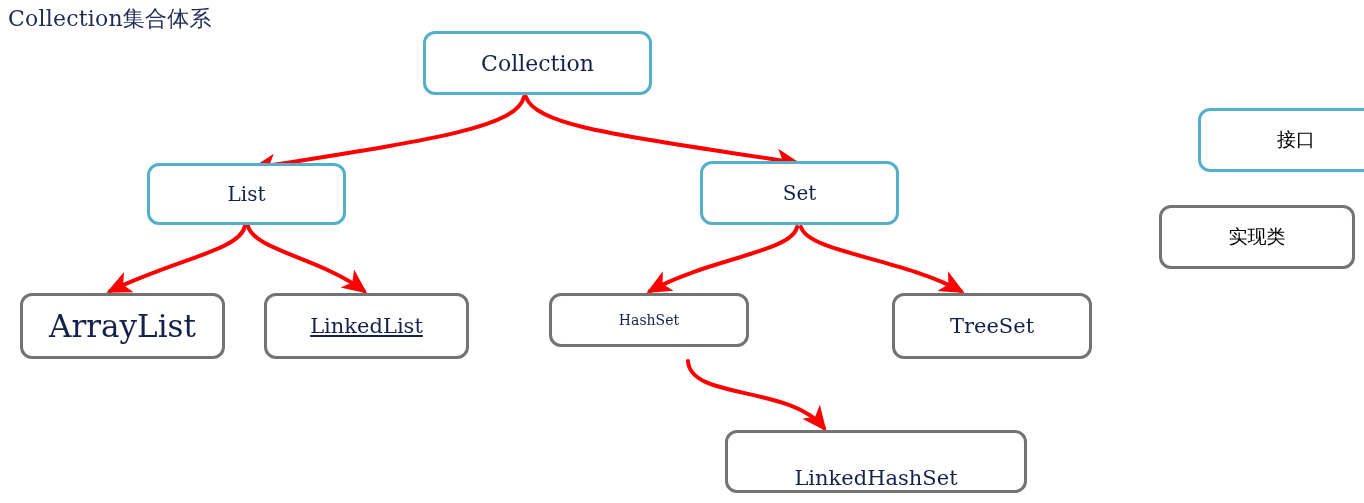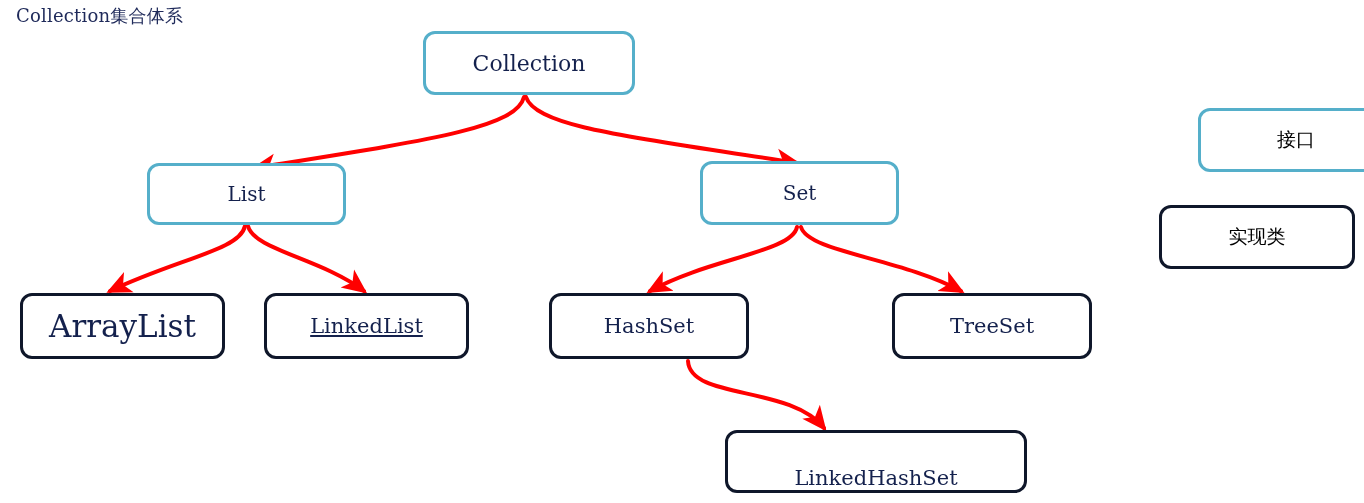--- a/index.html
+++ b/index.html
@@ -10,45 +10,45 @@
   #canvas {
     position: relative;
     width: 1364px;
     height: 503px;
     background: #ffffff;
     overflow: hidden;
     font-family: "DejaVu Serif", serif;
   }
   #title {
     position: absolute;
-    left: 16px;
+    left: 8px;
     top: 4px;
     font-family: "DejaVu Serif", serif;
-    font-size: 18px;
+    font-size: 22px;
     color: #1f2a5a;
     letter-spacing: 0.2px;
     white-space: nowrap;
   }
   .node {
     position: absolute;
     box-sizing: border-box;
     background: #ffffff;
     border-radius: 12px;
     display: flex;
     align-items: center;
     justify-content: center;
     font-family: "DejaVu Serif", serif;
     color: #14214d;
     white-space: nowrap;
   }
   .iface {
     border: 3px solid #55AFCA;
   }
   .impl {
-    border: 3px solid #0f172a;
+    border: 3px solid #737373;
   }
   .cjk {
     font-family: "DejaVu Sans", sans-serif;
     color: #000000;
     font-size: 19px;
   }
   #arrows {
     position: absolute;
     left: 0;
     top: 0;
@@ -75,36 +75,36 @@
         <path d="M 526 97 C 536 128 640 138 797 163" fill="none" stroke="#FF0000" stroke-width="4" stroke-linecap="round" marker-end="url(#arrowhead)"></path>
         <path d="M 245 226 C 240 250 180 258 110 291" fill="none" stroke="#FF0000" stroke-width="4" stroke-linecap="round" marker-end="url(#arrowhead)"></path>
         <path d="M 248 226 C 254 250 320 258 364 291" fill="none" stroke="#FF0000" stroke-width="4" stroke-linecap="round" marker-end="url(#arrowhead)"></path>
         <path d="M 797 227 C 792 252 710 258 650 291" fill="none" stroke="#FF0000" stroke-width="4" stroke-linecap="round" marker-end="url(#arrowhead)"></path>
         <path d="M 801 227 C 808 252 900 258 961 291" fill="none" stroke="#FF0000" stroke-width="4" stroke-linecap="round" marker-end="url(#arrowhead)"></path>
         <path d="M 688 361 C 690 400 790 385 824 428" fill="none" stroke="#FF0000" stroke-width="4" stroke-linecap="round" marker-end="url(#arrowhead)"></path>
       </g>
   </svg>
 
   <div id="node-layer">
-      <div class="node iface" style="left: 423px; top: 31px; width: 212px; height: 64px; font-size: 22px;">
+      <div class="node iface" style="left: 423px; top: 31px; width: 229px; height: 64px; font-size: 22px;">
         <span>Collection</span>
       </div>
       <div class="node iface" style="left: 147px; top: 163px; width: 199px; height: 62px; font-size: 20px;">
         <span>List</span>
       </div>
       <div class="node iface" style="left: 700px; top: 161px; width: 199px; height: 64px; font-size: 20px;">
         <span>Set</span>
       </div>
       <div class="node impl" style="left: 4px; top: 293px; width: 205px; height: 66px; font-size: 31px; margin-left: 16px;">
         <span>ArrayList</span>
       </div>
       <div class="node impl" style="left: 264px; top: 293px; width: 205px; height: 66px; font-size: 21px; text-decoration: underline;">
         <span>LinkedList</span>
       </div>
-      <div class="node impl" style="left: 549px; top: 293px; width: 200px; height: 66px; font-size: 21px;">
+      <div class="node impl" style="left: 549px; top: 293px; width: 200px; height: 54px; font-size: 14px;">
         <span>HashSet</span>
       </div>
       <div class="node impl" style="left: 864px; top: 293px; width: 200px; height: 66px; font-size: 21px; margin-left: 28px;">
         <span>TreeSet</span>
       </div>
       <div class="node impl" style="left: 725px; top: 430px; width: 302px; height: 63px; font-size: 21px; align-items: flex-end;">
         <span>LinkedHashSet</span>
       </div>
     </div>
   <div id="legend-layer">

